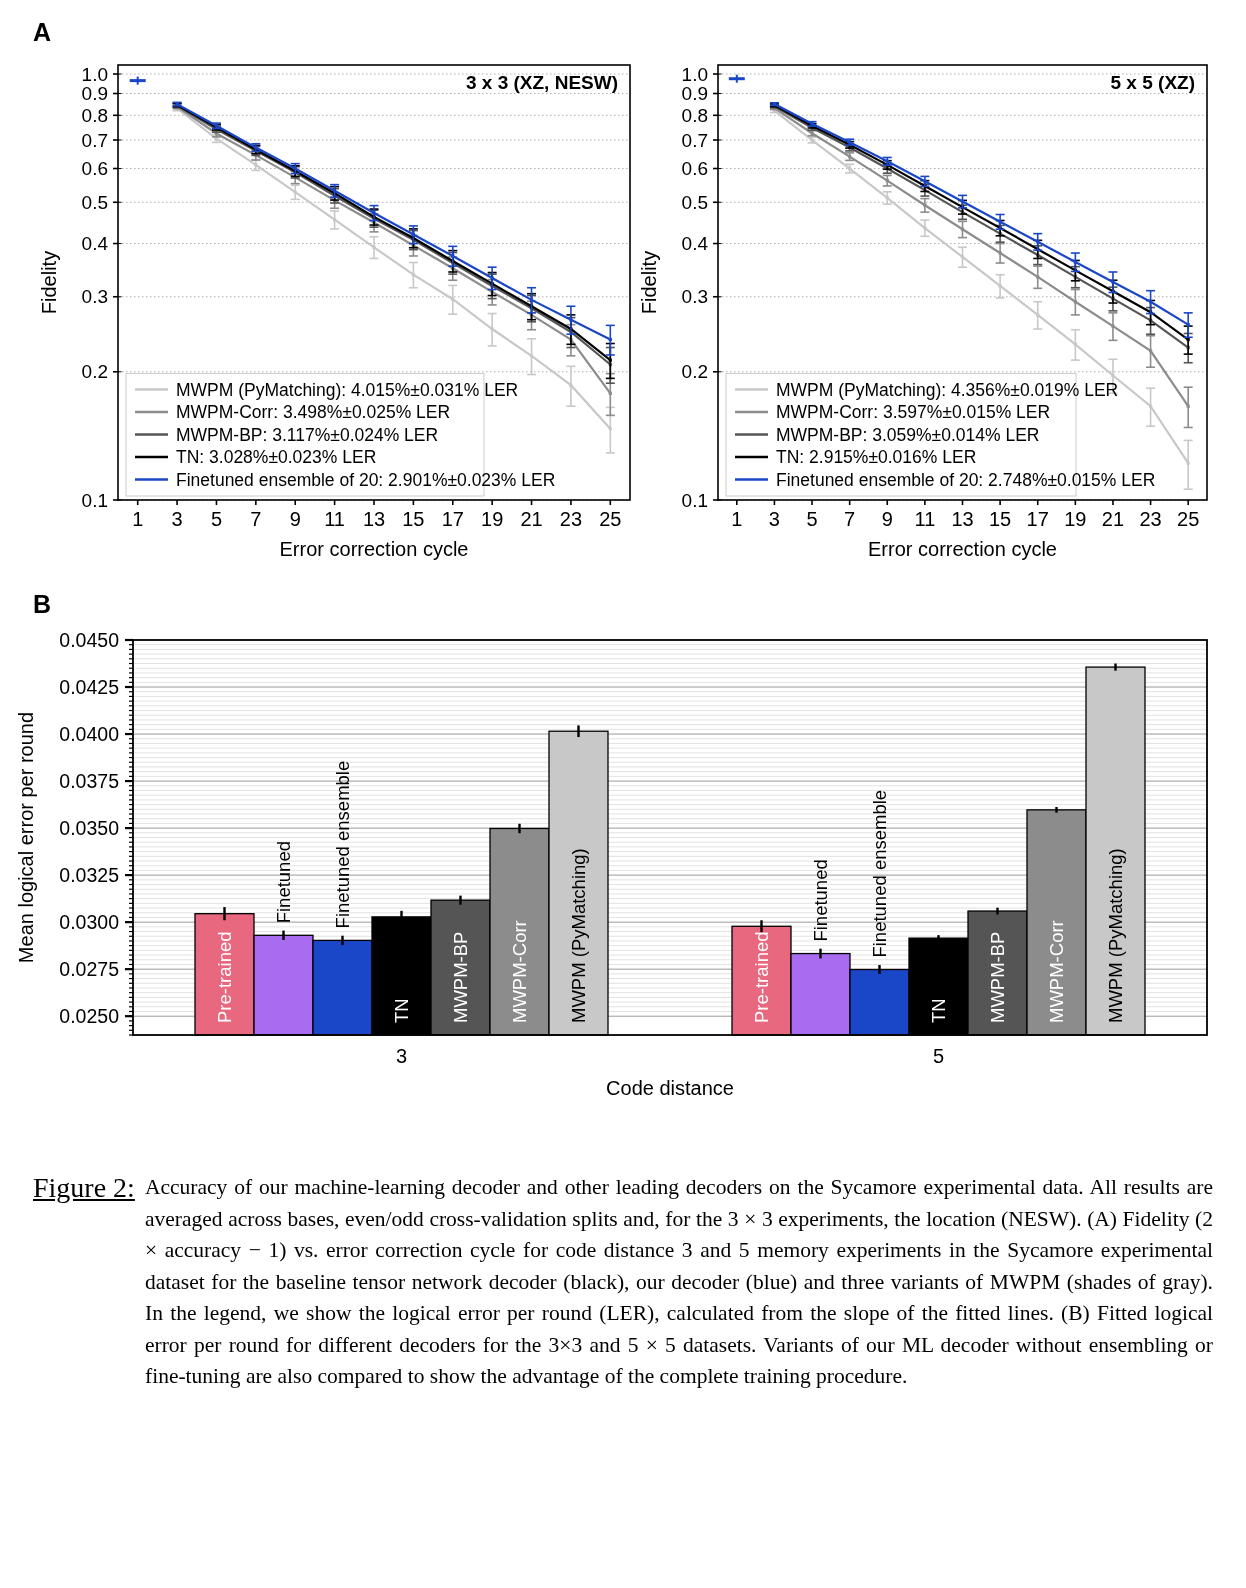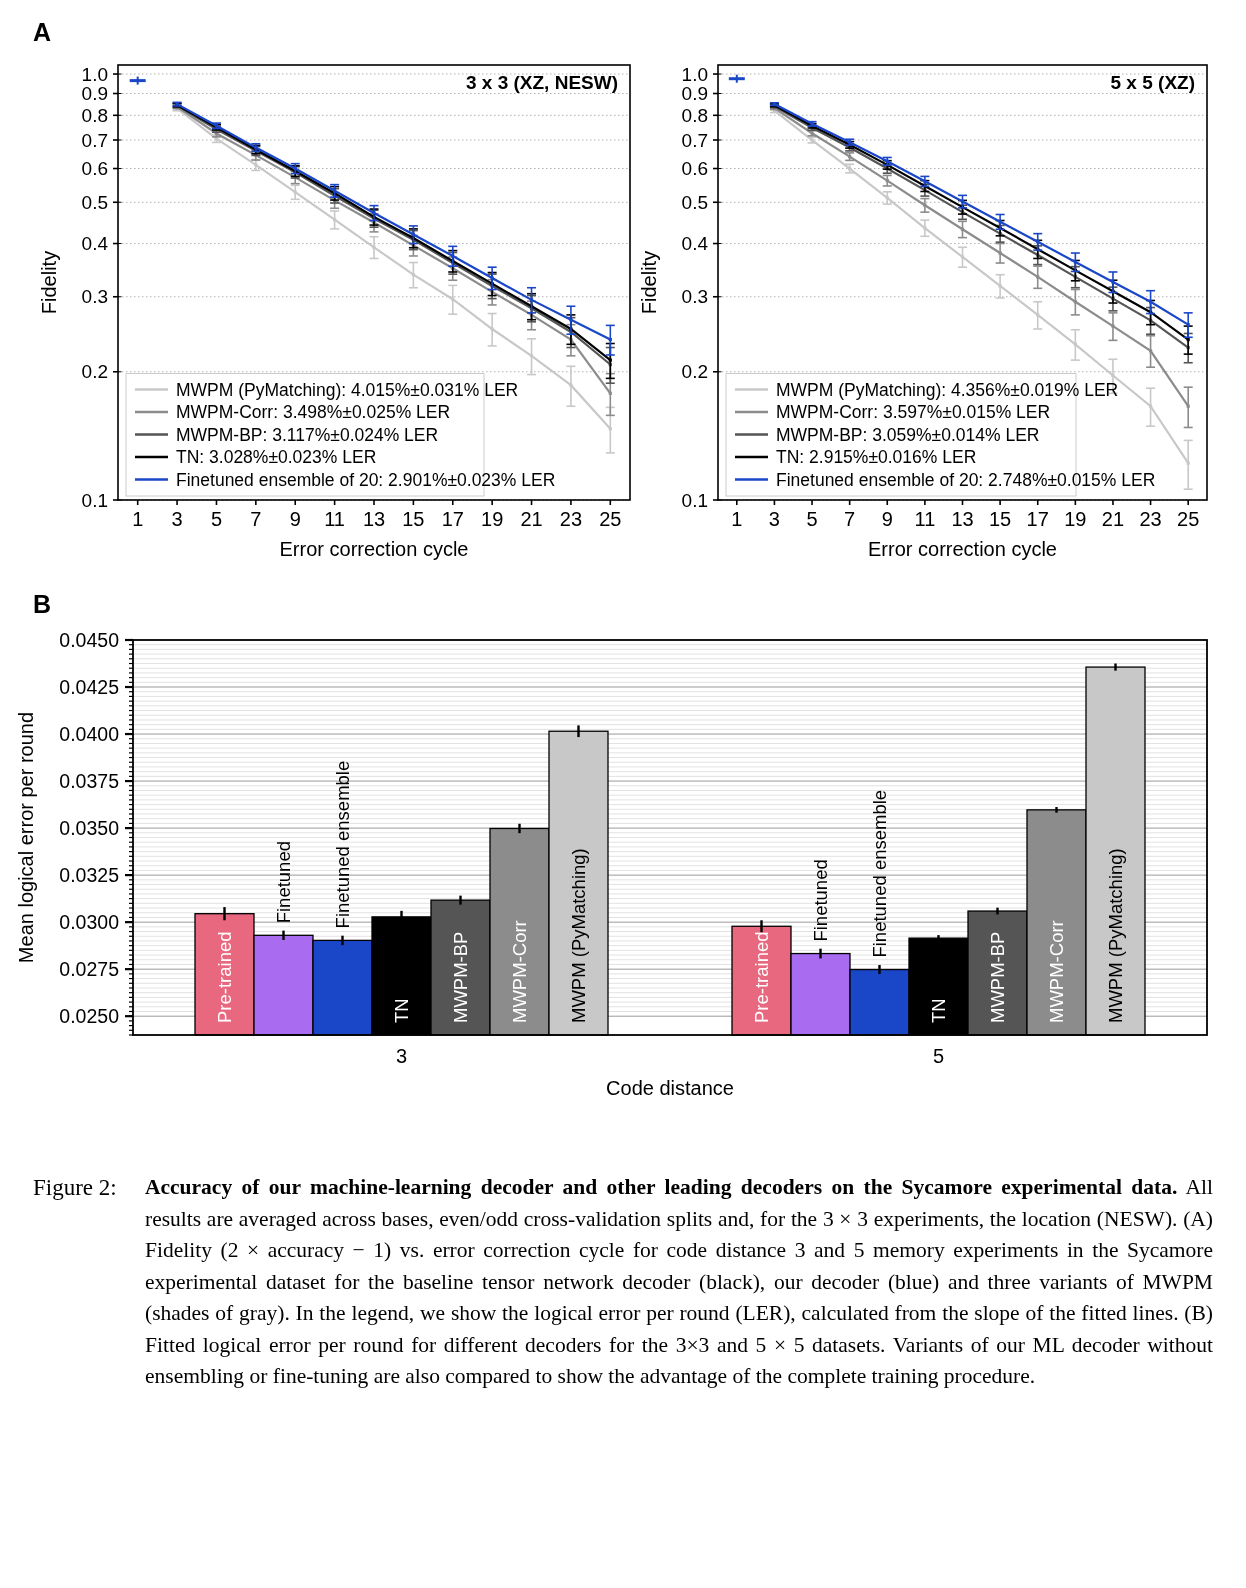--- a/index.html
+++ b/index.html
@@ -37,30 +37,31 @@
     font-family:"Liberation Serif", serif;
     font-size:21.5px;
     line-height:31.5px;
     color:#000;
     text-align:justify;
   }
   #caption .cap-label{
     float:left;
     width:112px;
     font-family:"Liberation Serif", serif;
-    font-size:23px;
+    font-size:28px;
     line-height:31.5px;
+    text-decoration:underline;
   }
   #caption .cap-body{
     margin-left:112px;
     text-align:justify;
     text-justify:inter-word;
     hyphens:none;
   }
-  #caption b{font-weight:bold;}
+  #caption b{font-weight:normal;}
 </style>
 </head>
 <body>
 
 <div id="root">
 
   <div class="panel-letter" id="panelA-letter">A</div>
   <div class="panel-letter" id="panelB-letter">B</div>
 
   <div id="panelA-wrap">

